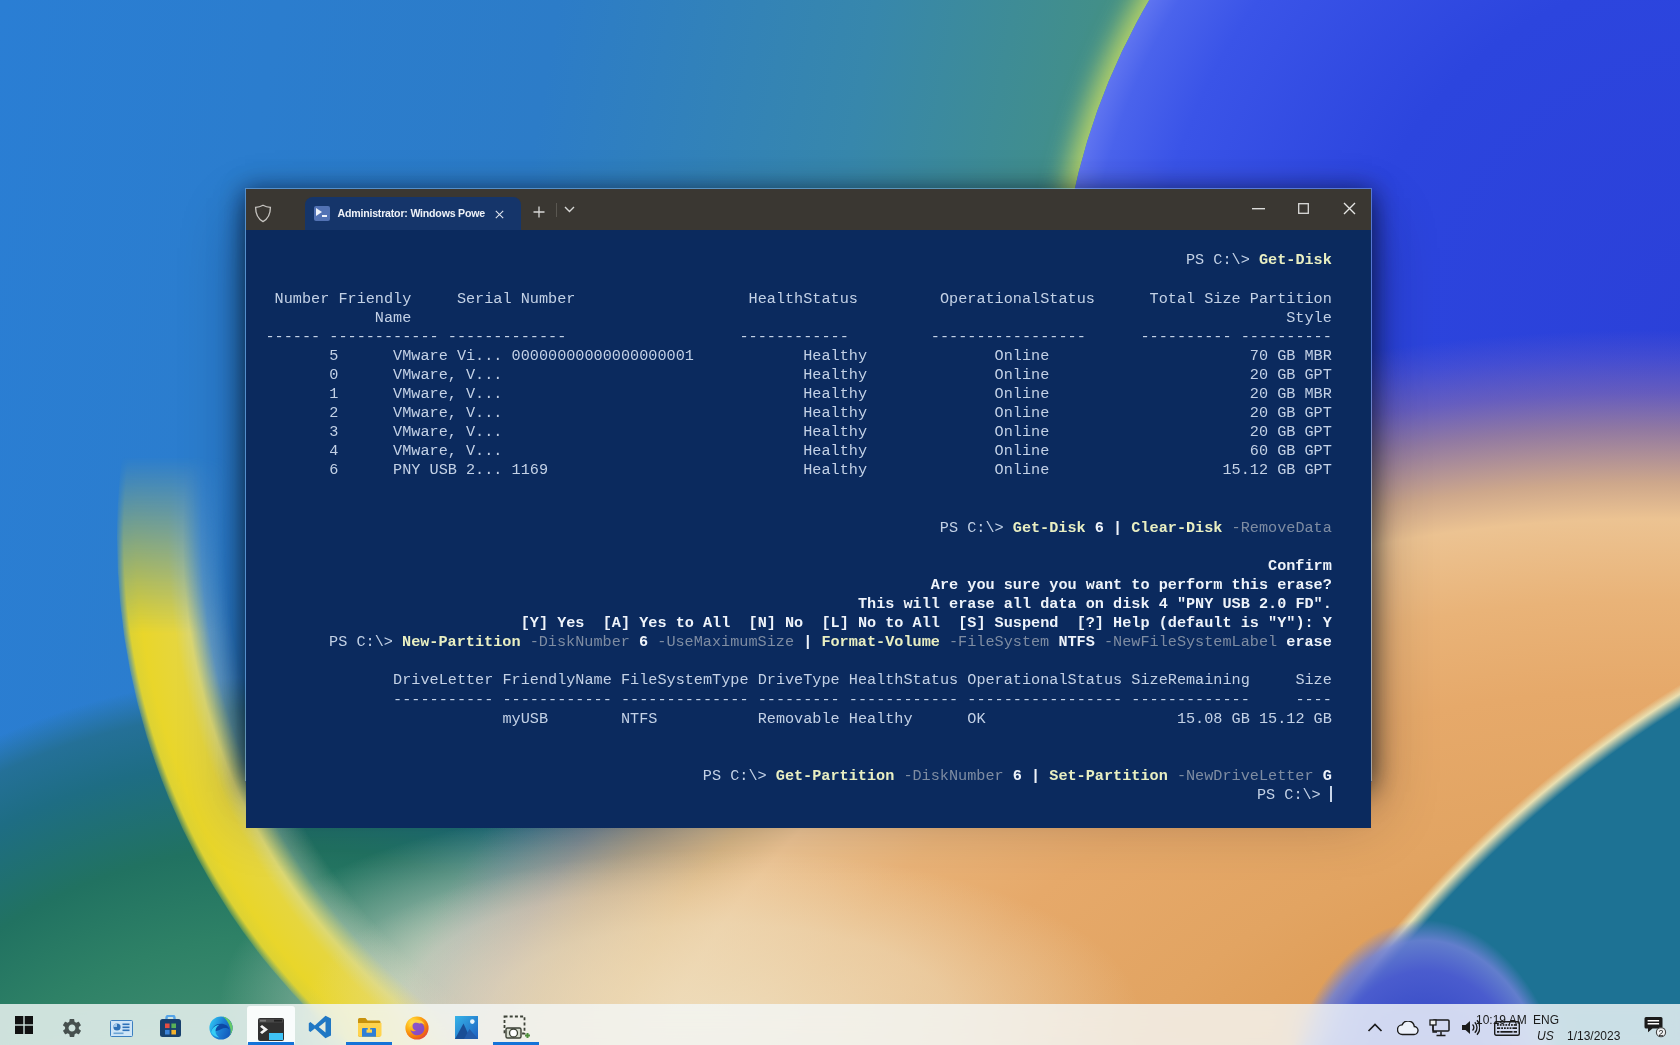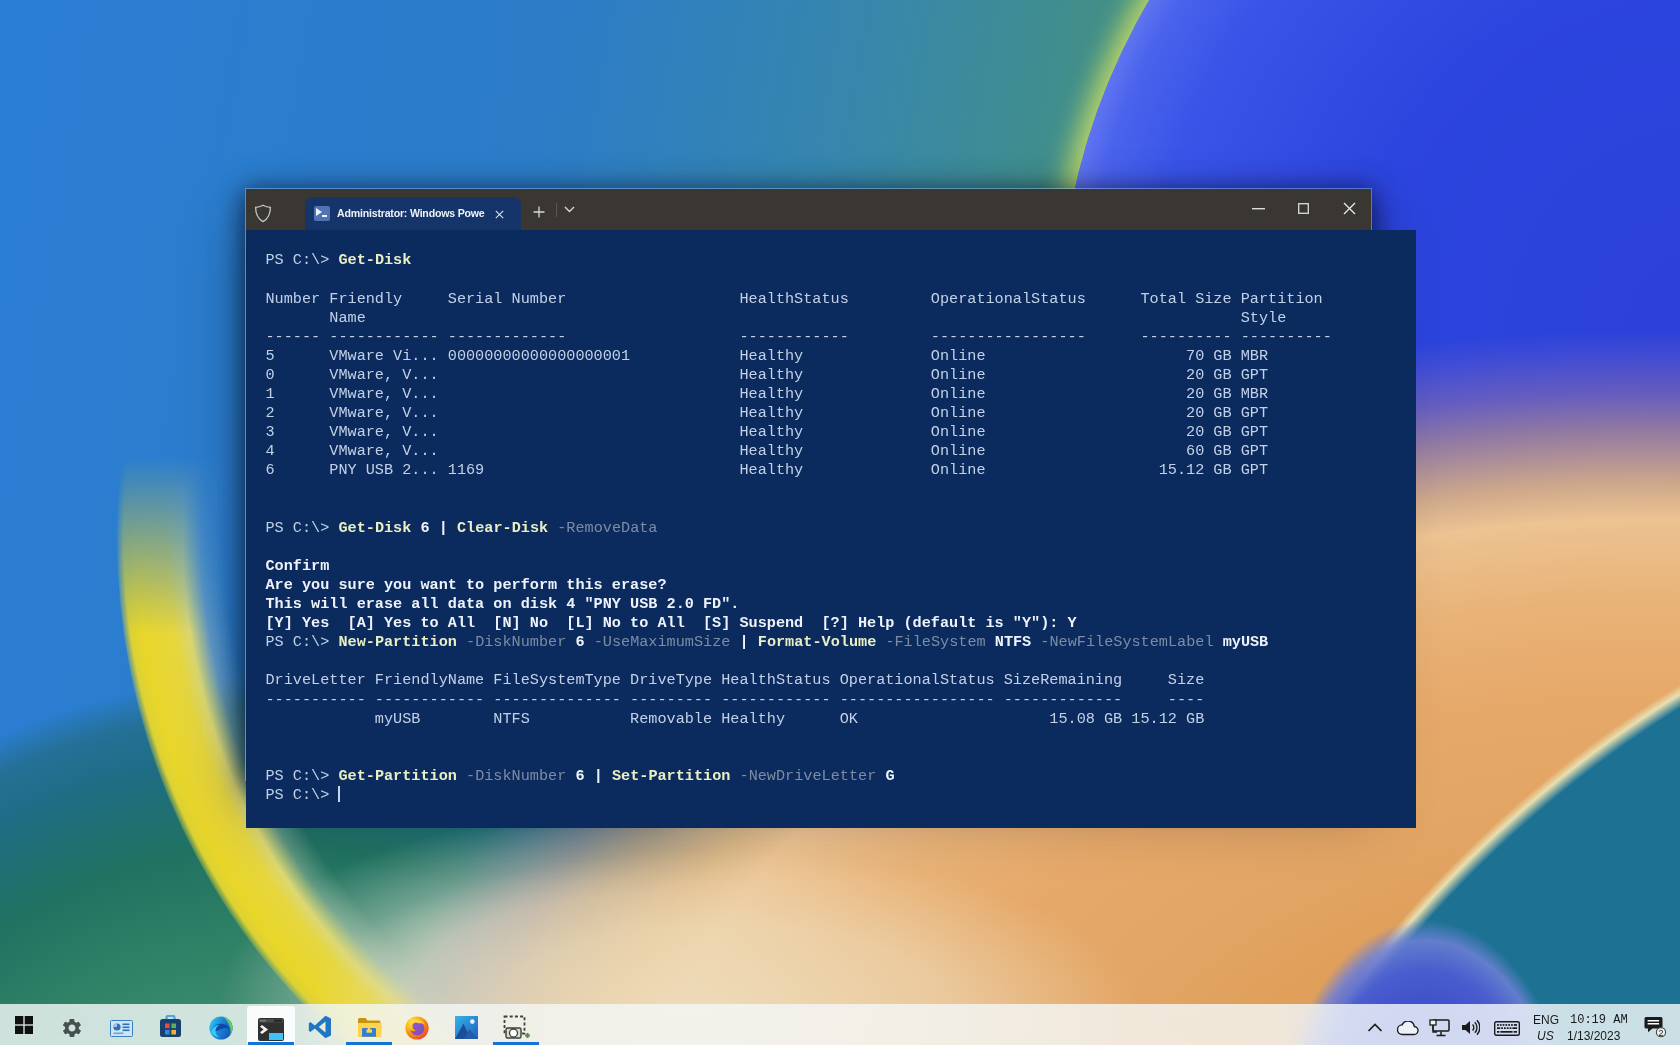--- a/index.html
+++ b/index.html
@@ -26,29 +26,29 @@
  background:radial-gradient(closest-side, #2b40d8 0%, #2c45de 55%, #3a54e8 86%, #4a63ec 96%, #5f74f0 100%);}
 #d-orange{left:350px;top:330px;width:2600px;height:1800px;
  background:radial-gradient(closest-side, #d89348 0%, #dd9a53 30%, #e2a462 45%, #e6a96a 60%, #e9b378 70%, #ecc392 79%, rgba(234,185,125,0.85) 83%, rgba(228,165,115,0.55) 89%, rgba(210,142,138,0.35) 93%, rgba(188,132,168,0.16) 97%, rgba(188,132,168,0) 100%);}
 #d-teal{left:1110px;top:510px;width:2380px;height:2380px;
  background:radial-gradient(closest-side, #1d7294 0%, #1d7294 98.3%, rgba(233,226,180,0.95) 99.3%, rgba(233,226,180,0) 100%);}
 #d-crescent{left:1270px;top:920px;width:310px;height:510px;
  background:radial-gradient(closest-side, #3a4ec8 0%, #3a4ec8 62%, #4a5cce 80%, rgba(110,128,214,0.85) 92%, rgba(136,152,220,0) 100%);}
 
 #win{position:absolute;left:245px;top:188px;width:1127px;height:594px;
  border:1px solid rgba(120,160,205,0.55);border-bottom-color:rgba(8,22,48,0.85);box-sizing:border-box;
- box-shadow:0 10px 26px rgba(0,10,20,0.5), 0 30px 60px rgba(0,10,30,0.3), 0 0 22px rgba(0,5,18,0.35);}
+ box-shadow:0 10px 26px rgba(0,10,20,0.5), 0 30px 60px rgba(0,10,30,0.3), 0 0 22px rgba(0,5,18,0.35);text-align:right;}
 #titlebar{position:absolute;left:0;top:0;width:100%;height:41px;background:#3a3732;}
 #tbshield{position:absolute;left:8px;top:15px;}
 #tab{position:absolute;left:59px;top:8px;width:216px;height:33px;background:#15356a;border-radius:8px 8px 0 0;overflow:hidden;}
 #tabicon{position:absolute;left:9px;top:9px;width:16px;height:15px;background:#5272b4;border-radius:2px;}
 #tabicon:before{content:"";position:absolute;left:2px;top:2px;border-left:6px solid #eef2fa;border-top:4px solid transparent;border-bottom:4px solid transparent;}
 #tabicon:after{content:"";position:absolute;left:8px;top:9px;width:5px;height:2px;background:#eef2fa;}
 #tabtitle{position:absolute;left:32px;top:10px;font-size:10.6px;font-weight:bold;color:#eef2f8;letter-spacing:-0.2px;white-space:nowrap;width:148px;overflow:hidden;}
-#content{position:absolute;left:0;top:41px;width:1125px;height:598px;background:#0b2a5e;padding-left:45px;}
+#content{position:absolute;left:0;top:41px;width:1125px;height:598px;background:#0b2a5e;}
 pre{position:absolute;left:19.5px;top:21.4px;margin:0;font-family:"Liberation Mono",monospace;font-size:15.2px;line-height:19.1px;color:#c3d1e6;}
 .w{color:#eef3fa;font-weight:bold;}
 .y{color:#e9efc2;font-weight:bold;}
 .g{color:#7e8ca2;}
 .cur{display:inline-block;width:2px;height:16px;background:#c9d6ea;vertical-align:-3px;}
 
 #taskbar{position:absolute;left:0;top:1004px;width:1680px;height:43px;background:rgba(243,246,247,0.82);backdrop-filter:blur(16px) saturate(1.15);-webkit-backdrop-filter:blur(16px) saturate(1.15);}
 .ul{position:absolute;top:38px;height:3px;background:#1473d8;}
 .ticon{position:absolute;top:0;}
 .trtext{position:absolute;font-size:12px;color:#1a1a1a;}
@@ -109,21 +109,21 @@
 4      VMware, V...                                 Healthy              Online                      60 GB GPT
 6      PNY USB 2... 1169                            Healthy              Online                   15.12 GB GPT
 
 
 PS C:\&gt; <span class="y">Get-Disk</span> <span class="w">6</span> <span class="w">|</span> <span class="y">Clear-Disk</span> <span class="g">-RemoveData</span>
 
 <span class="w">Confirm</span>
 <span class="w">Are you sure you want to perform this erase?</span>
 <span class="w">This will erase all data on disk 4 "PNY USB 2.0 FD".</span>
 <span class="w">[Y] Yes  [A] Yes to All  [N] No  [L] No to All  [S] Suspend  [?] Help (default is "Y"): Y</span>
-PS C:\&gt; <span class="y">New-Partition</span> <span class="g">-DiskNumber</span> <span class="w">6</span> <span class="g">-UseMaximumSize</span> <span class="w">|</span> <span class="y">Format-Volume</span> <span class="g">-FileSystem</span> <span class="w">NTFS</span> <span class="g">-NewFileSystemLabel</span> <span class="w">myUSB</span>
+PS C:\&gt; <span class="y">New-Partition</span> <span class="g">-DiskNumber</span> <span class="w">6</span> <span class="g">-UseMaximumSize</span> <span class="w">|</span> <span class="y">Format-Volume</span> <span class="g">-FileSystem</span> <span class="w">NTFS</span> <span class="g">-NewFileSystemLabel</span> <span class="w">erase</span>
 
 DriveLetter FriendlyName FileSystemType DriveType HealthStatus OperationalStatus SizeRemaining     Size
 ----------- ------------ -------------- --------- ------------ ----------------- -------------     ----
             myUSB        NTFS           Removable Healthy      OK                     15.08 GB 15.12 GB
 
 
 PS C:\&gt; <span class="y">Get-Partition</span> <span class="g">-DiskNumber</span> <span class="w">6</span> <span class="w">|</span> <span class="y">Set-Partition</span> <span class="g">-NewDriveLetter</span> <span class="w">G</span>
 PS C:\&gt; <span class="cur"></span></pre>
   </div>
 </div>
@@ -264,21 +264,21 @@
         <rect x="12.8" y="6.3" width="1.8" height="1.7"></rect>
         <rect x="15.6" y="6.3" width="1.8" height="1.7"></rect>
         <rect x="18.4" y="6.3" width="4.6" height="1.7"></rect>
     <rect x="3" y="10" width="2.4" height="1.7"></rect>
         <rect x="6.4" y="10" width="12.2" height="1.7"></rect>
         <rect x="19.6" y="10" width="3.4" height="1.7"></rect>
       </g>
   </svg>
   <div class="trtext" style="left:1533px;top:9px;">ENG</div>
   <div class="trtext" style="left:1537px;top:25px;font-style:italic;">US</div>
-  <div class="trtext" style="left:1570px;top:9px;font-family:Liberation Mono, monospace;">10:19 AM</div>
+  <div class="trtext" style="left:1476px;top:9px;">10:19 AM</div>
   <div class="trtext" style="left:1567px;top:25px;text-align:center;">1/13/2023</div>
   <svg class="ticon" style="left:1644px;top:12px;" width="23" height="22" viewBox="0 0 23 22">
     <path d="M2 1 h15 a1.5 1.5 0 0 1 1.5 1.5 v8.5 a1.5 1.5 0 0 1-1.5 1.5 h-8.5 l-4.5 3.8 v-3.8 H2 A1.5 1.5 0 0 1 0.5 11 v-8.5 A1.5 1.5 0 0 1 2 1 Z" fill="#1b1b1b"></path>
     <rect x="3.6" y="4" width="11.5" height="1.5" fill="#fff"></rect>
       <rect x="3.6" y="7" width="11.5" height="1.5" fill="#fff"></rect>
     <circle cx="17" cy="16.2" r="4.6" fill="#eef1f2" stroke="#444" stroke-width="1.1"></circle>
     <text x="17" y="19.5" text-anchor="middle" font-size="9" fill="#222" font-family="Liberation Sans">2</text>
   </svg>
 </div>
 

